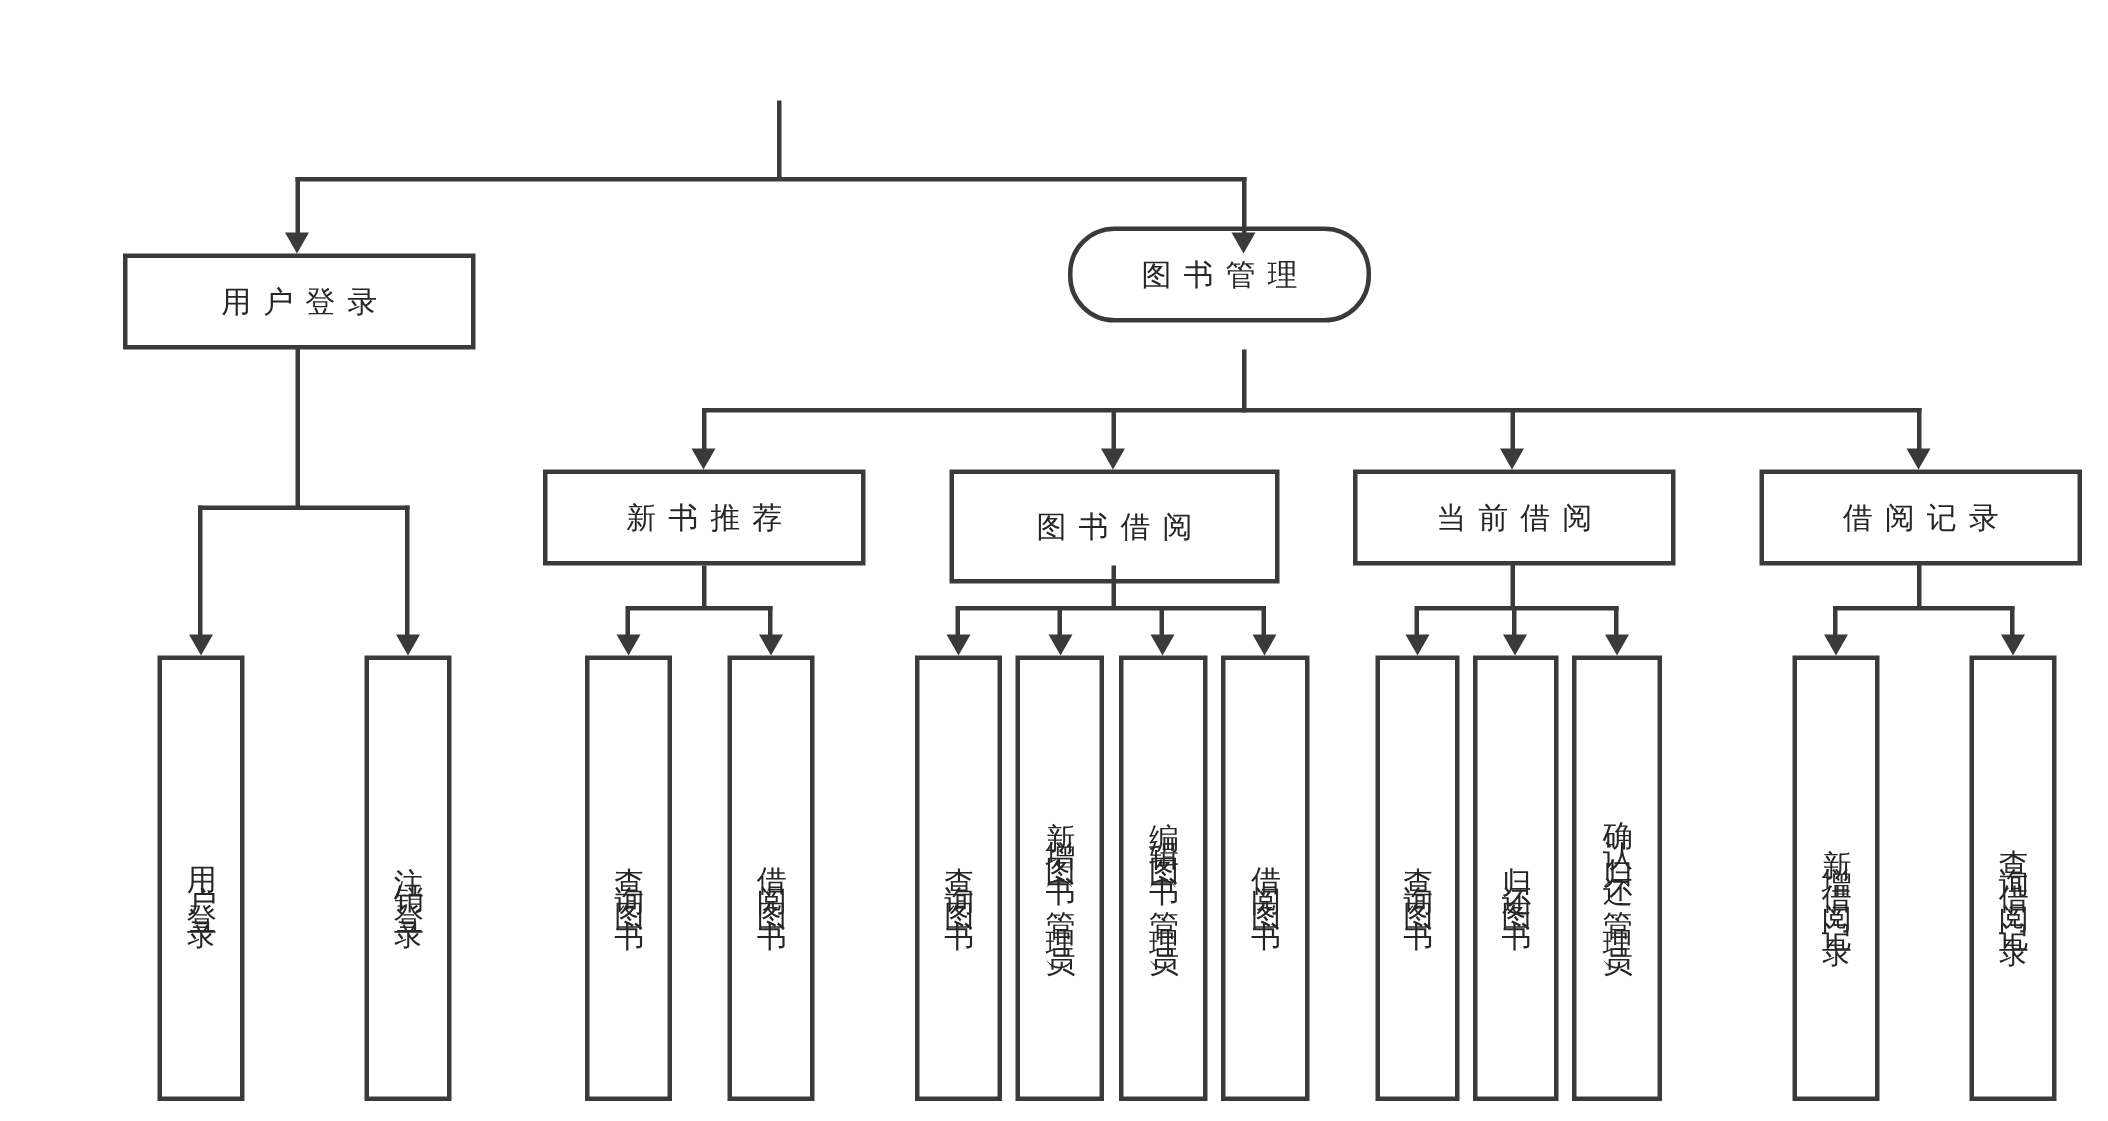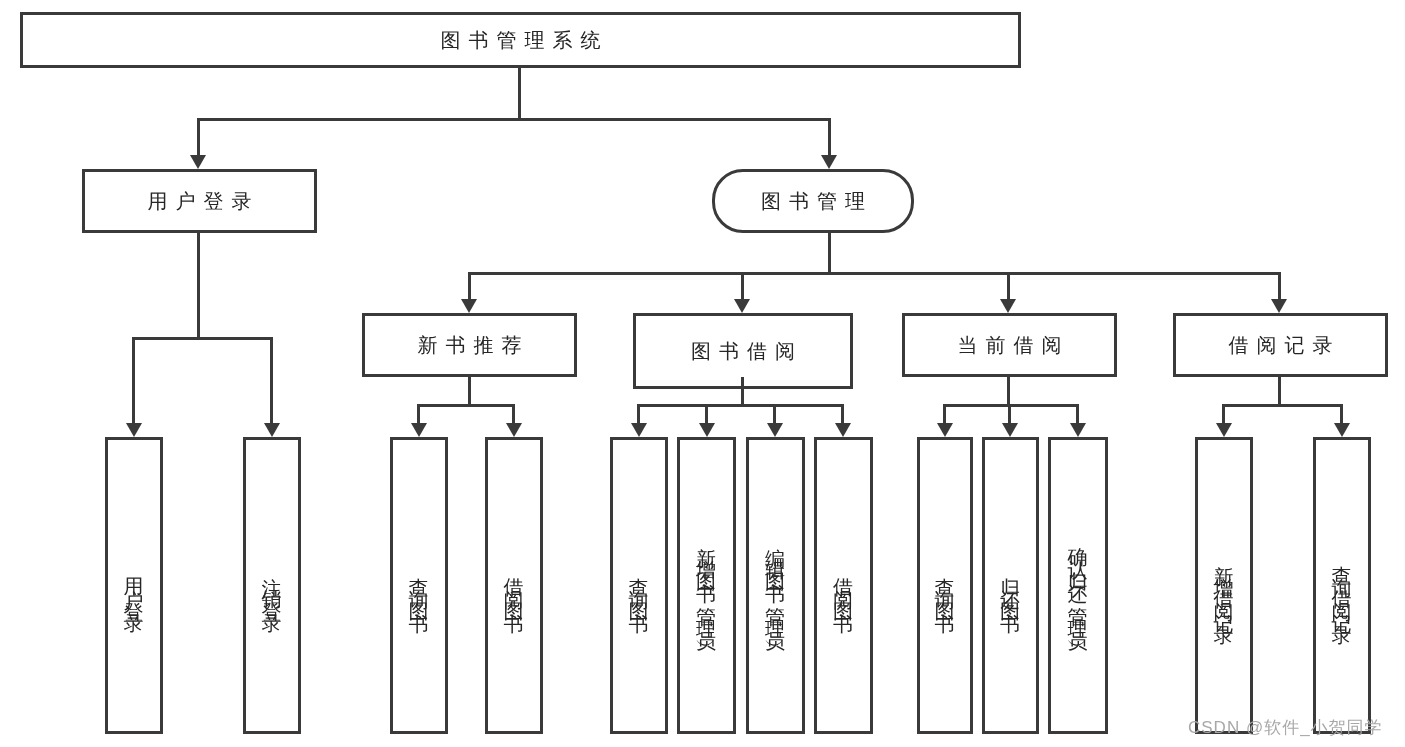--- a/index.html
+++ b/index.html
@@ -27,25 +27,24 @@
   .watermark{
     position:absolute;left:1188px;top:716px;font-size:17px;letter-spacing:1px;
     color:#a8a8a8;white-space:nowrap;
   }
 </style>
 </head>
 <body>
 
 <div id="canvas">
 
-  <div class="box node" style="left:20px;top:12px;width:1001px;height:56px;">图书管理系统</div>
 
   <div class="box node" style="left:82px;top:169px;width:235px;height:64px;">用户登录</div>
 
-  <div class="box node" style="left:712px;top:169px;width:202px;height:64px;border-radius:31px;">图书管理</div>
+  <div class="box node" style="left:712px;top:151px;width:202px;height:64px;border-radius:31px;">图书管理</div>
 
   <div class="box node" style="left:362px;top:313px;width:215px;height:64px;text-align:right;">新书推荐</div>
 
   <div class="box node" style="left:633px;top:313px;width:220px;height:76px;">图书借阅</div>
 
   <div class="box node" style="left:902px;top:313px;width:215px;height:64px;">当前借阅</div>
 
   <div class="box node" style="left:1173px;top:313px;width:215px;height:64px;">借阅记录</div>
 
   <div class="box leaf" style="left:105px;top:437px;width:58px;height:297px;">
@@ -144,15 +143,14 @@
   <div class="arr" style="left:1002px;top:423px;"></div>
   <div class="arr" style="left:1070px;top:423px;"></div>
 
   <div class="vline" style="left:1278px;top:376px;height:30px;"></div>
   <div class="hline" style="left:1223px;top:404px;width:120px;"></div>
   <div class="vline" style="left:1222px;top:404px;height:21px;"></div>
   <div class="vline" style="left:1340px;top:404px;height:21px;"></div>
   <div class="arr" style="left:1216px;top:423px;"></div>
   <div class="arr" style="left:1334px;top:423px;"></div>
 
-  <div class="watermark">CSDN @软件_小贺同学</div>
 
 </div>
 
 </body></html>

